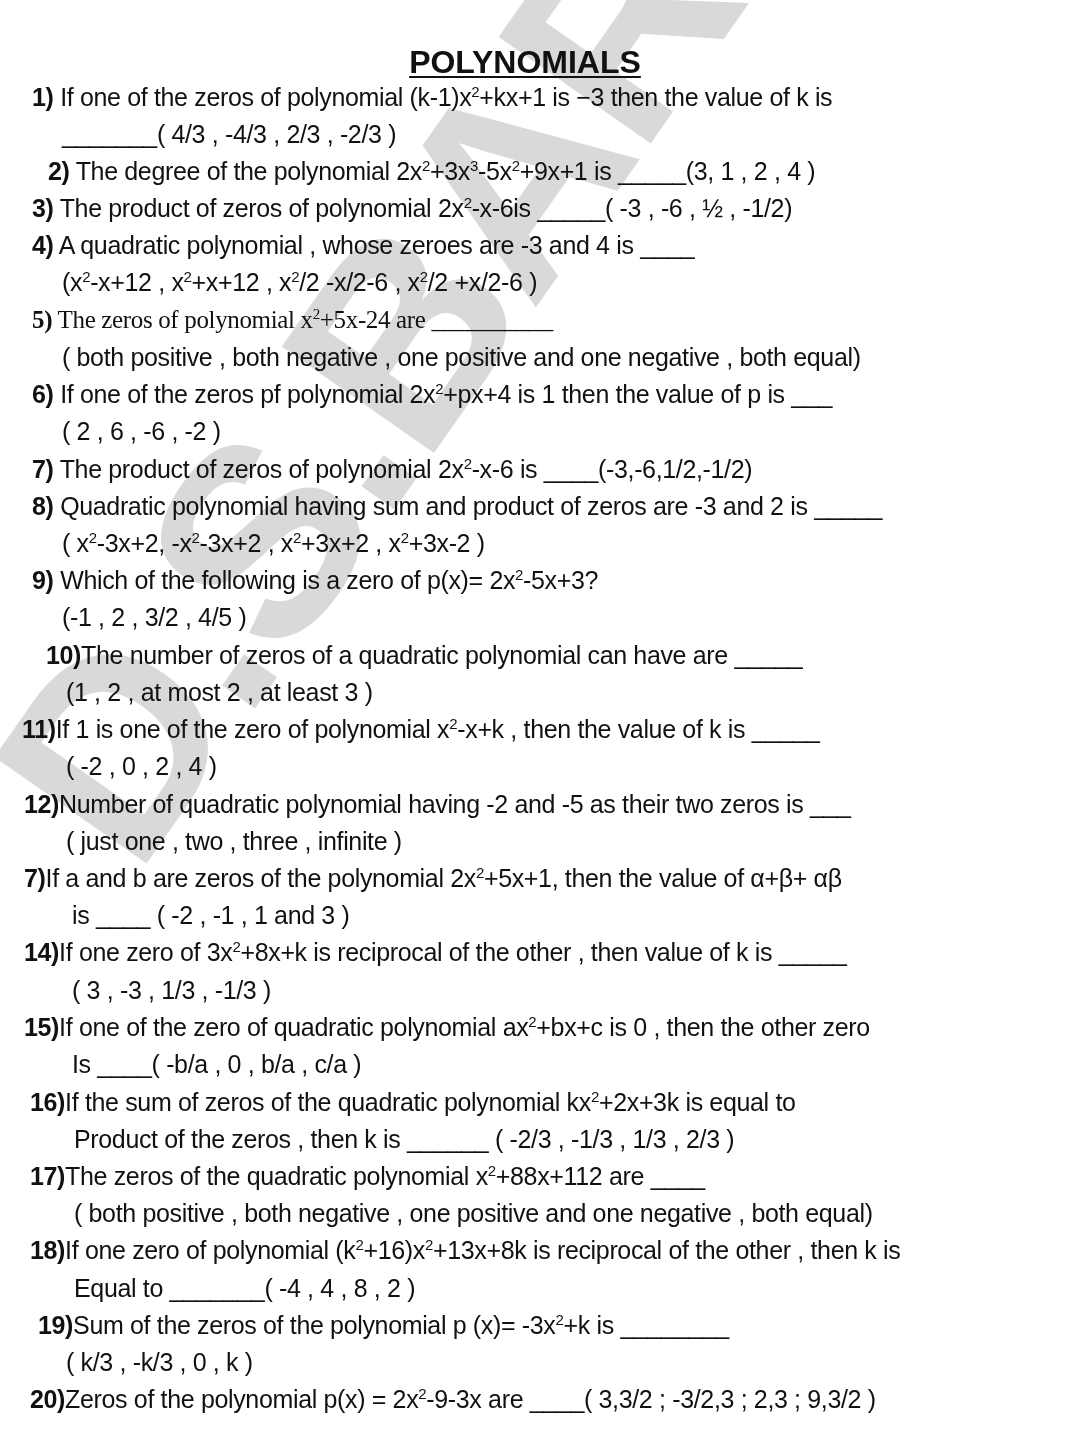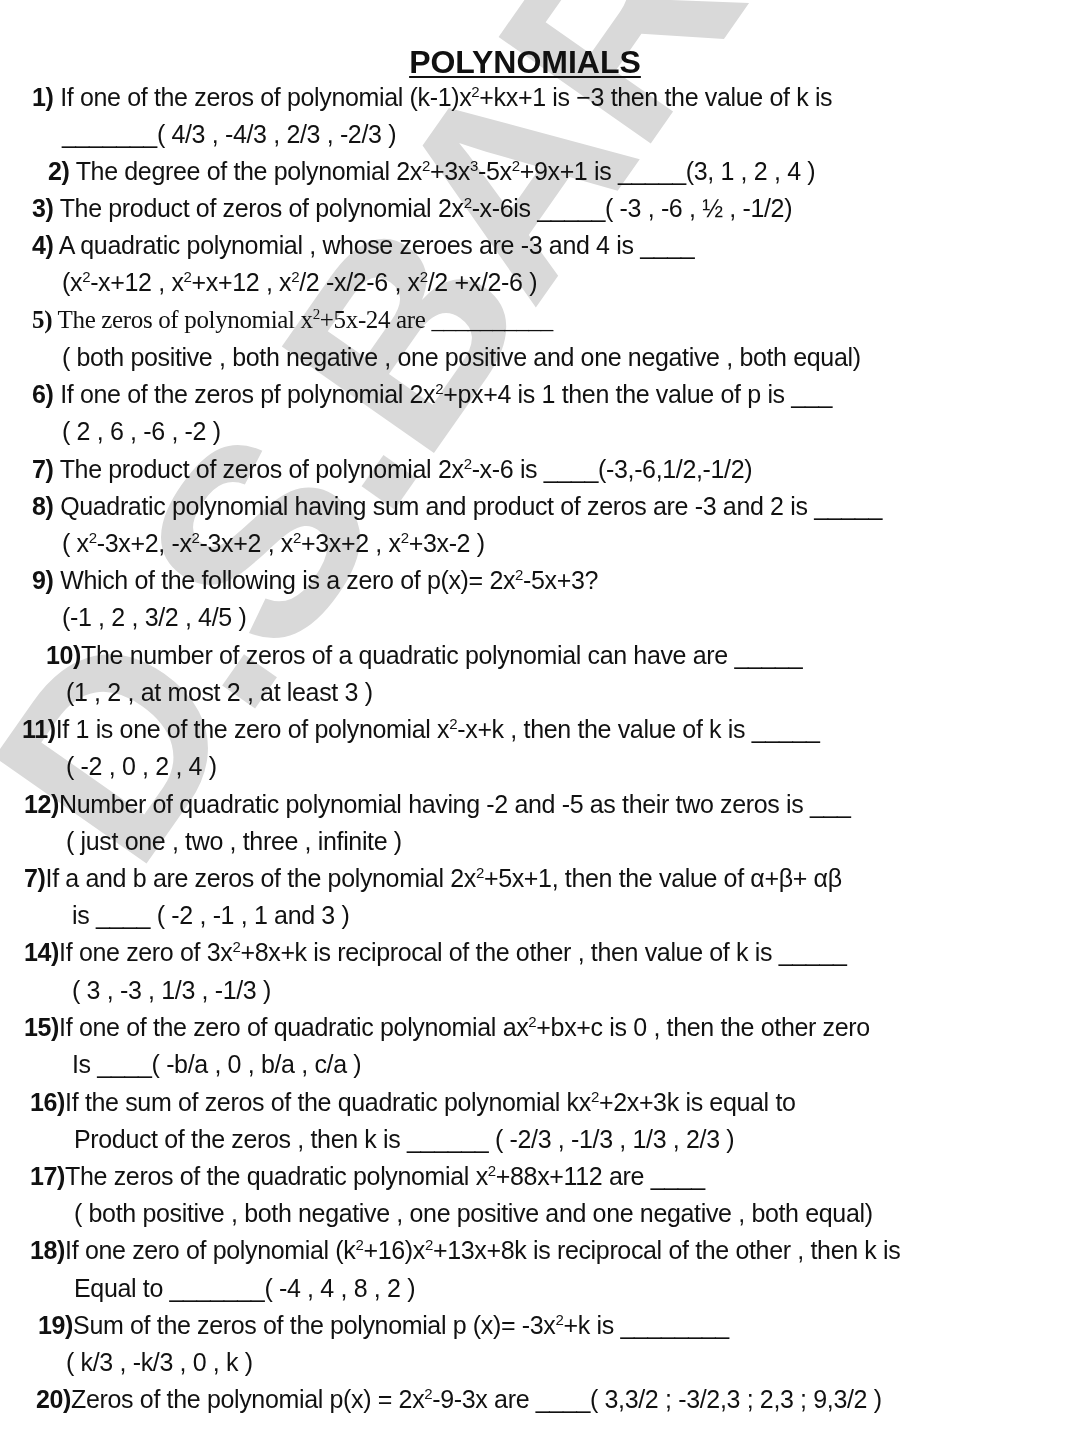--- a/index.html
+++ b/index.html
@@ -166,16 +166,16 @@
   <div class="line" style="left:30px; top:1235px;">
     <span class="num">18)</span><span>If one zero of polynomial (k<sup>2</sup>+16)x<sup>2</sup>+13x+8k is reciprocal of the other , then k is</span>
   </div>
   <div class="line" style="left:74px; top:1273px;">Equal to _______( -4 , 4 , 8 , 2 )</div>
 
   <div class="line" style="left:38px; top:1310px;">
     <span class="num">19)</span><span>Sum of the zeros of the polynomial p (x)= -3x<sup>2</sup>+k is ________</span>
   </div>
   <div class="line" style="left:66px; top:1347px;">( k/3 , -k/3 , 0 , k )</div>
 
-  <div class="line" style="left:36px; top:1384px;">
+  <div class="line" style="left:30px; top:1384px;">
     <span class="num">20)</span><span>Zeros of the polynomial p(x) = 2x<sup>2</sup>-9-3x are ____( 3,3/2  ; -3/2,3  ; 2,3  ; 9,3/2 )</span>
   </div>
 </div>
 
 </body></html>

